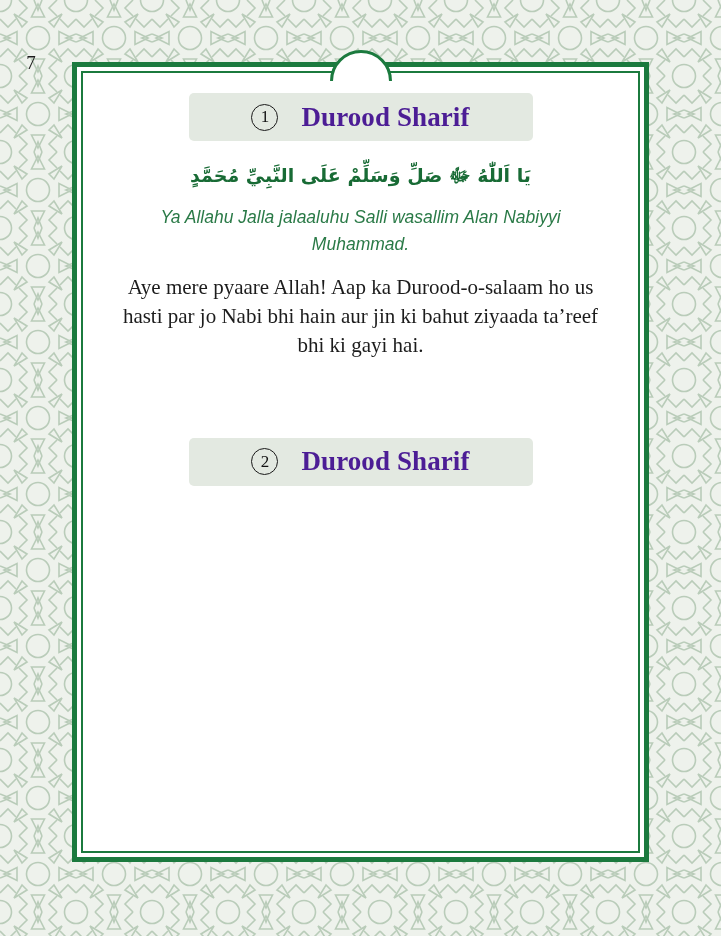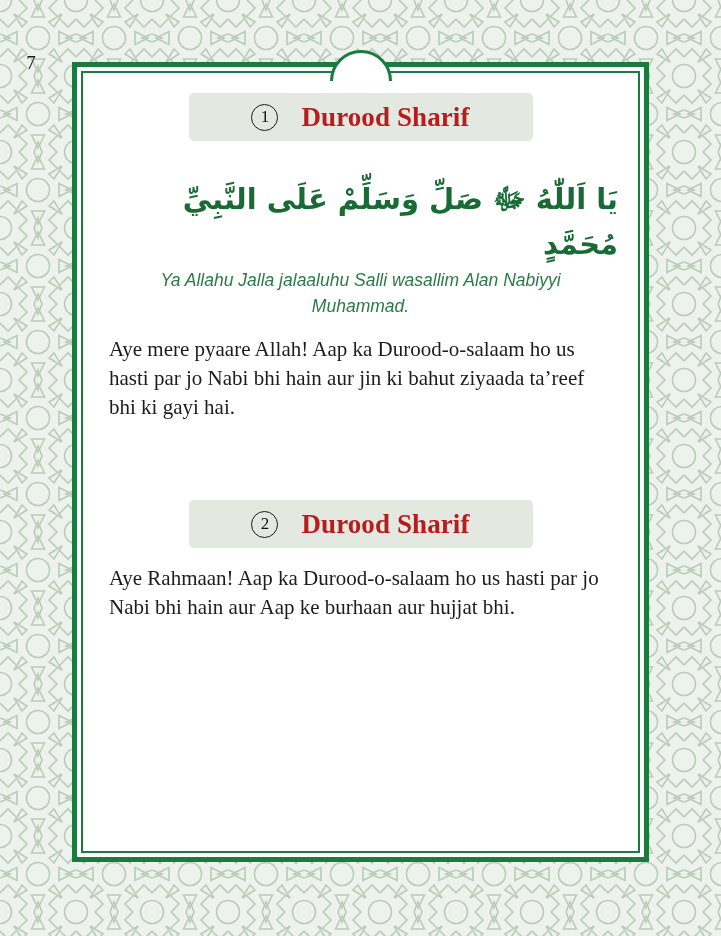--- a/index.html
+++ b/index.html
@@ -115,47 +115,50 @@
     font-size: 17px;
     color: #121212;
     line-height: 1;
     padding-bottom: 1px;
     box-sizing: border-box;
   }
   .section-title-text {
     font-family: "Liberation Serif", serif;
     font-weight: bold;
     font-size: 27px;
-    color: #b91c1c;
+    color: #4c1d95;
     letter-spacing: 0.1px;
     margin-left: 12px;
   }
 
   .arabic-line {
     direction: rtl;
+    text-align: center;
     color: #186b35;
     font-family: "DejaVu Sans", sans-serif;
-    font-size: 29px;
+    font-size: 19px;
     line-height: 1.55;
     font-weight: bold;
-    margin-top: 36px;
+    margin-top: 20px;
     padding: 0 4px;
   }
 
   .transliteration {
     text-align: center;
     color: #2a7a47;
     font-family: "Liberation Sans", sans-serif;
     font-style: italic;
     font-size: 17.5px;
     line-height: 1.5;
+    margin-top: 14px;
     padding: 0 24px;
   }
 
   .translation {
+    text-align: center;
     color: #1c1c1c;
     font-family: "Liberation Serif", serif;
     font-size: 21px;
     line-height: 1.38;
     margin-top: 16px;
     padding: 0 10px;
   }
 </style>
 </head>
 <body>
@@ -216,17 +219,16 @@
       <div class="translation">Aye mere pyaare Allah! Aap ka Durood-o-salaam ho us hasti par jo Nabi bhi hain aur jin ki bahut ziyaada ta’reef bhi ki gayi hai.</div>
     </div>
 
     <div class="section-gap"></div>
 
     <div class="section">
       <div class="section-title-bar">
         <div class="section-number">2</div>
         <div class="section-title-text">Durood Sharif</div>
       </div>
-      <div class="translation">Aye Rahmaan! Aap ka Durood-o-salaam ho us hasti par jo Nabi bhi hain aur Aap ke burhaan aur hujjat bhi.</div>
     </div>
 
   </div>
 </div>
 
 </body></html>

